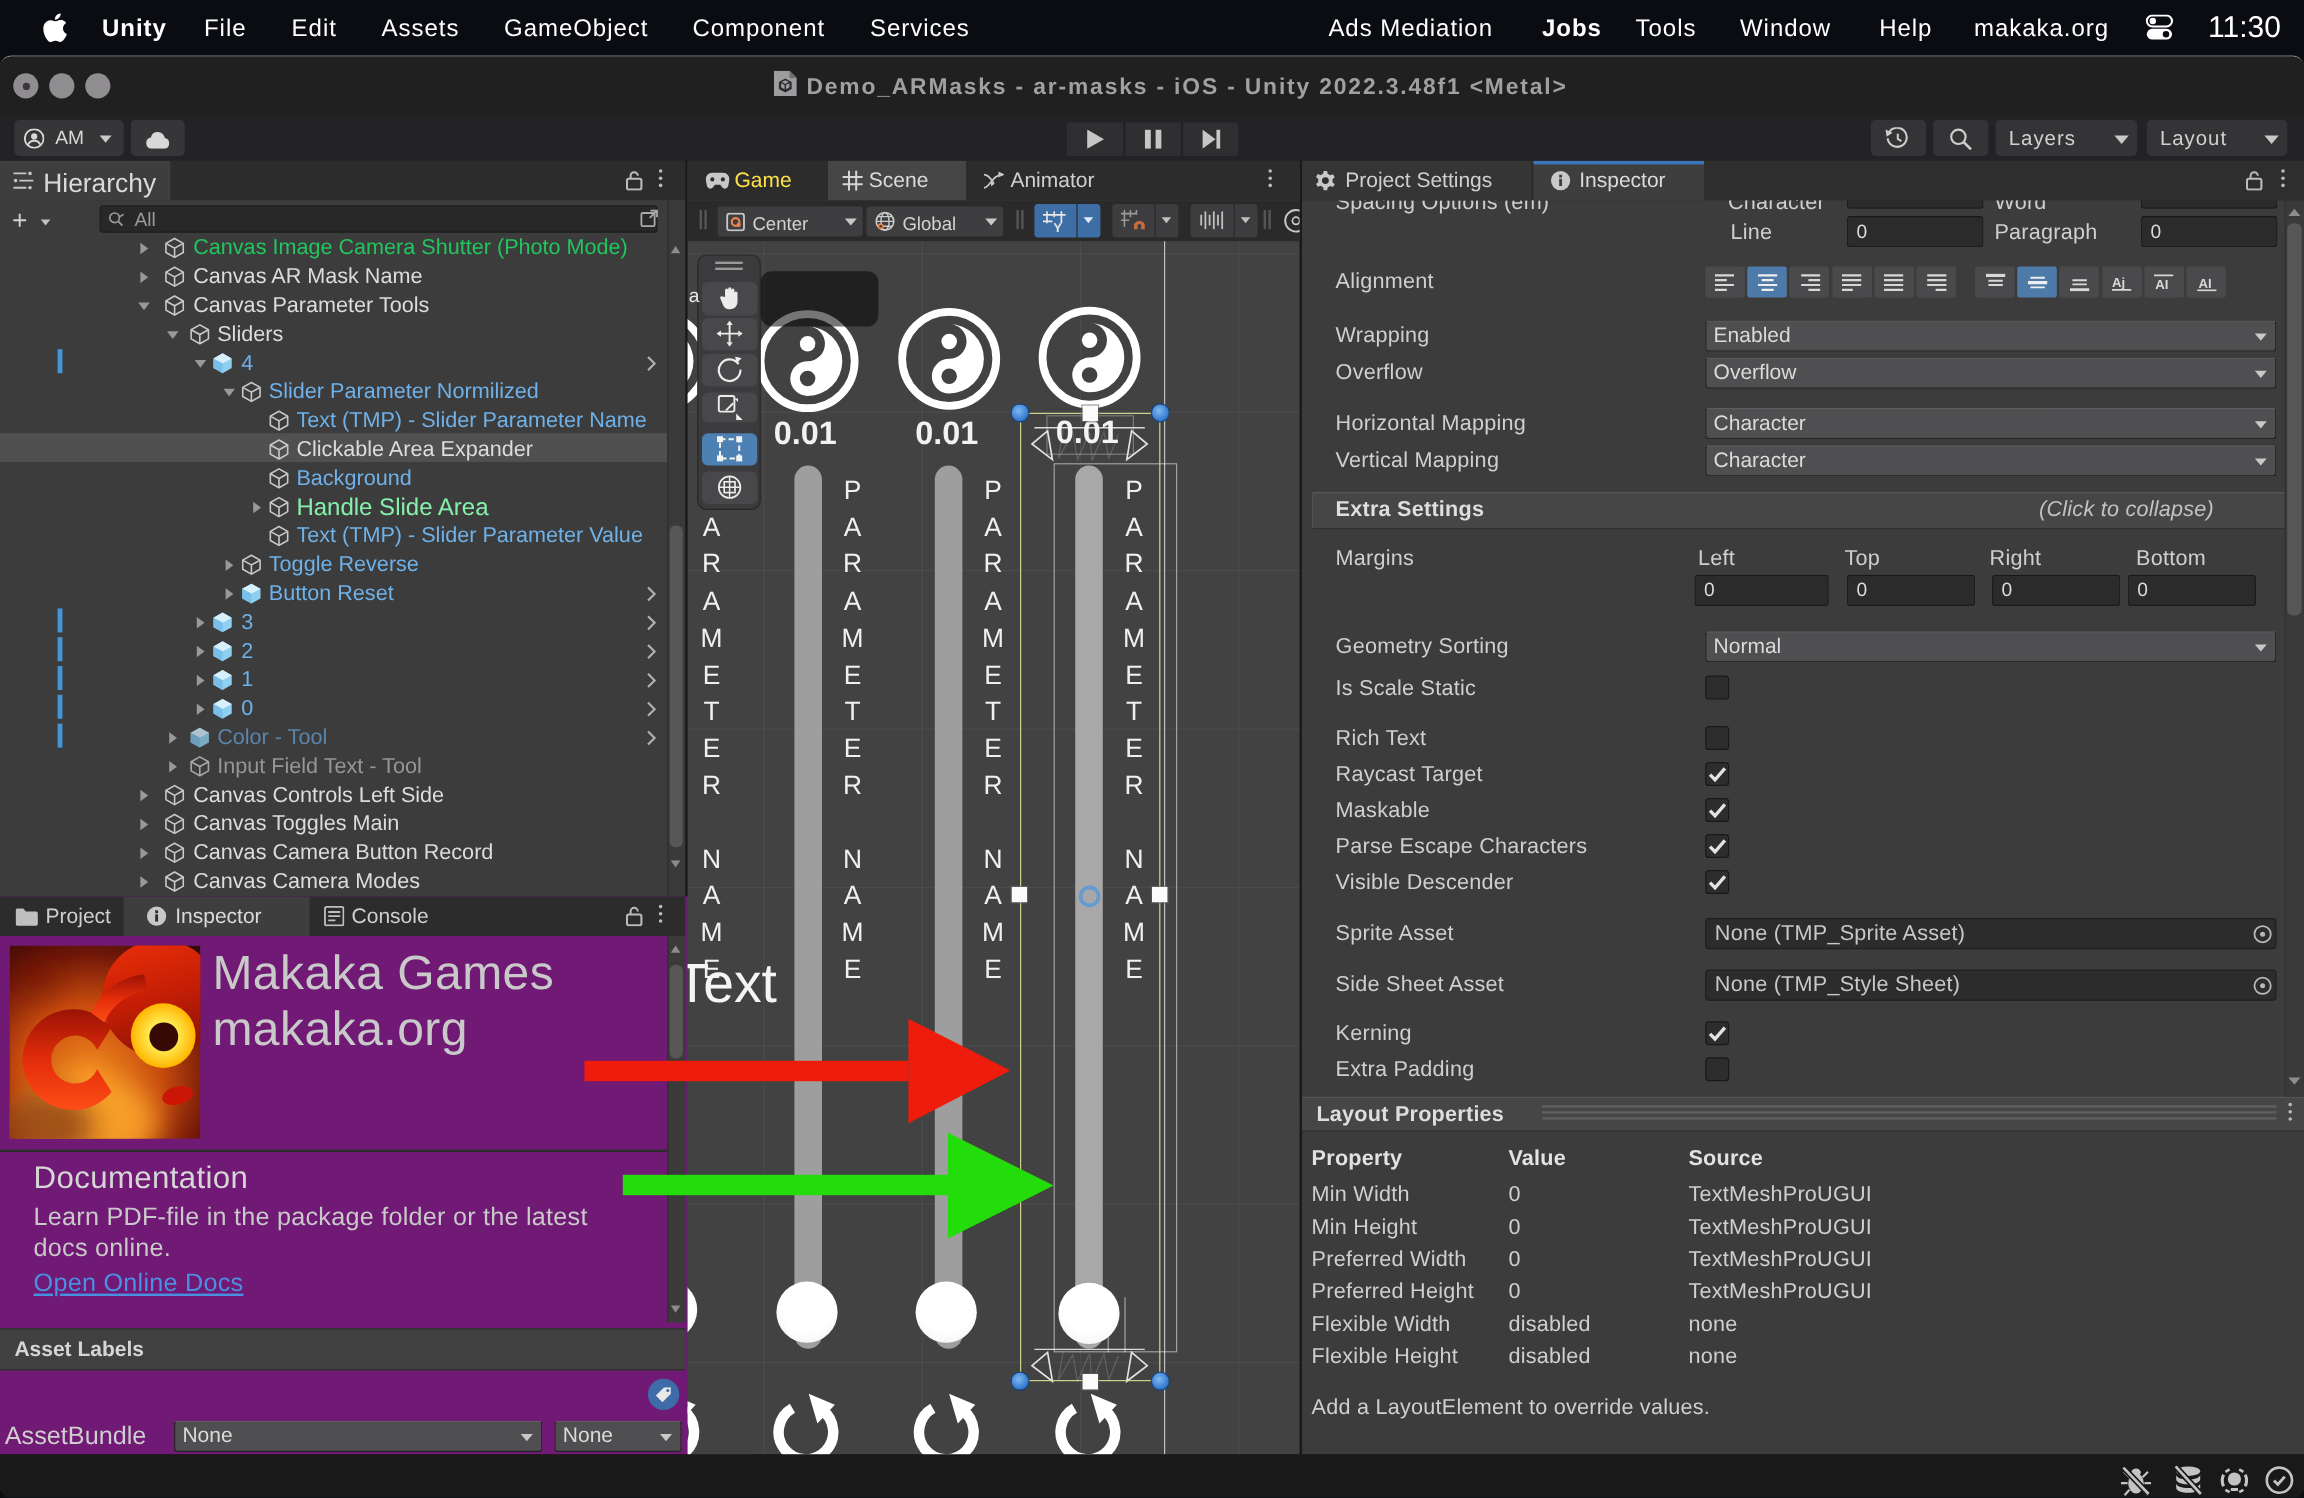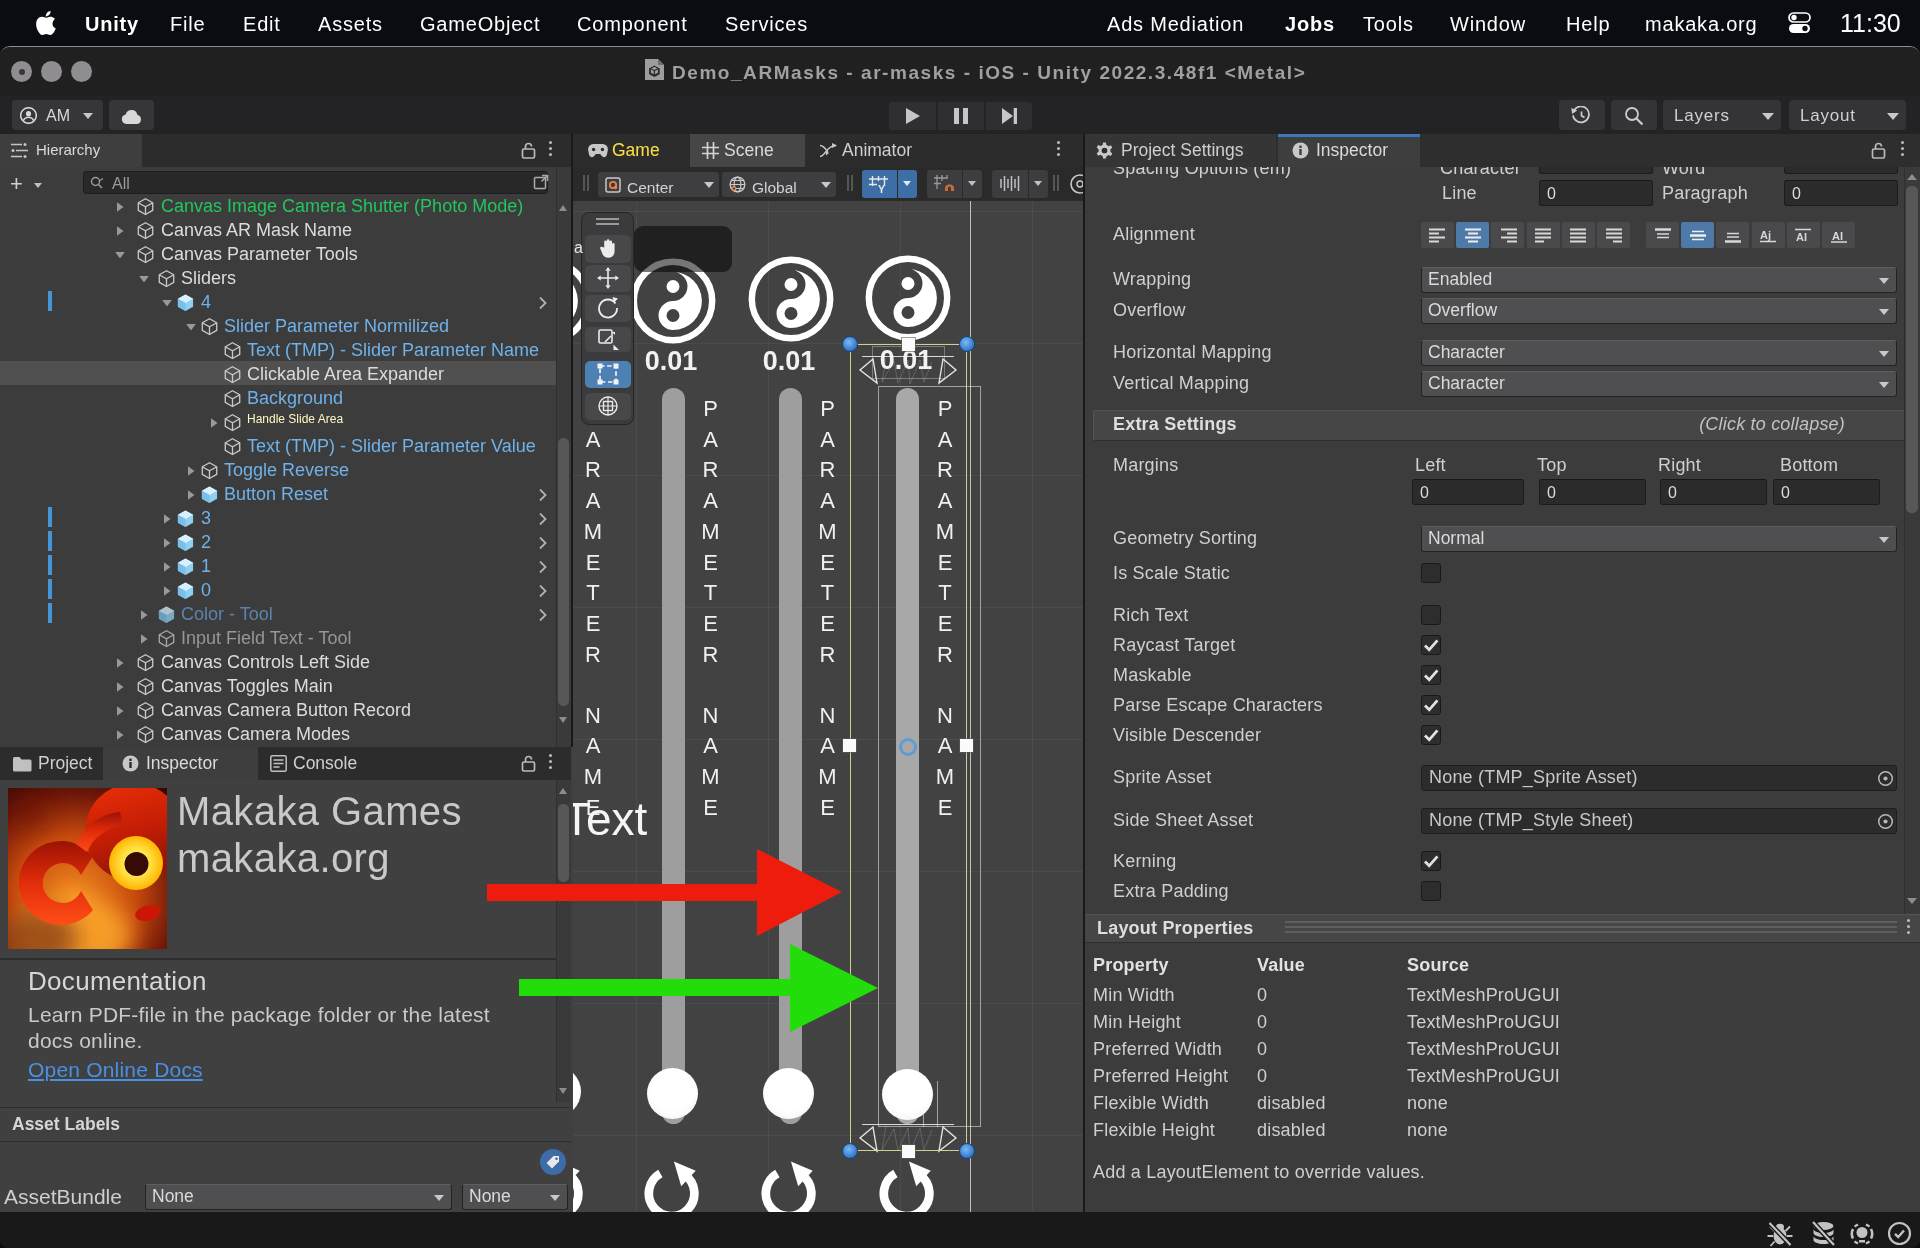--- a/index.html
+++ b/index.html
@@ -250,21 +250,21 @@
     <div class="ab" style="left:0;top:0;width:571px;height:33px;background:#2c2c2c"></div>
     <div class="ab" style="left:0;top:0;width:142px;height:33px;background:#3e3e3e"></div>
     <svg class="ab" style="left:11px;top:9px" width="17" height="15" viewBox="0 0 17 15">
         <g stroke="#c5c5c5" stroke-width="1.6">
           <path d="M0 1.5h11M5 7.5h12M0 13.5h11"></path>
         </g>
         <circle cx="14" cy="1.5" r="1.5" fill="#c5c5c5"></circle>
         <circle cx="2" cy="7.5" r="1.5" fill="#c5c5c5"></circle>
         <circle cx="14" cy="13.5" r="1.5" fill="#c5c5c5"></circle>
       </svg>
-    <div class="t" style="left:36px;top:8px;font-size:15px;color:#dadada">Hierarchy</div>
+    <div class="t" style="left:36px;top:8px;font-size:22px;color:#dadada">Hierarchy</div>
     <svg class="ab" style="left:521px;top:8px" width="15" height="17" viewBox="0 0 15 17">
         <rect x="1.5" y="7" width="12" height="9" rx="1.5" fill="none" stroke="#bbb" stroke-width="1.7"></rect>
         <path d="M4.5 7V4.5a3 3 0 0 1 6 0" fill="none" stroke="#bbb" stroke-width="1.7"></path>
       </svg>
     <div class="ab" style="left:549px;top:7px;width:3.4px;height:3.4px;border-radius:50%;background:#bbb;box-shadow:0 6px 0 #bbb,0 12px 0 #bbb"></div>
     <div class="ab" style="left:0;top:33px;width:571px;height:33px;background:#3c3c3c"></div>
     <div class="t" style="left:10px;top:39px;font-size:22px;font-weight:300;color:#d0d0d0">+</div>
     <div class="ab" style="left:34px;top:49px;width:0;height:0;border-left:4.5px solid transparent;border-right:4.5px solid transparent;border-top:5.5px solid #c0c0c0"></div>
     <div class="ab" style="left:83px;top:37px;width:465px;height:23px;background:#282828;border:1px solid #1e1e1e;border-radius:3px"></div>
     <svg class="ab" style="left:90px;top:42px" width="14" height="14" viewBox="0 0 14 14">
@@ -336,21 +336,21 @@
     <svg class="ab" style="left:223px;top:255px;color:#c9c9c9" width="19" height="19">
         <use href="#cub"></use>
       </svg>
     <div class="t" style="left:247px;top:254.5px;font-size:18px;color:#6fb1e8">Background</div>
     <svg class="ab" style="left:209px;top:283px" width="10" height="12">
         <use href="#trR"></use>
       </svg>
     <svg class="ab" style="left:223px;top:279px;color:#c9c9c9" width="19" height="19">
         <use href="#cub"></use>
       </svg>
-    <div class="t" style="left:247px;top:278.5px;font-size:12px;color:#fef9c3">Handle Slide Area</div>
+    <div class="t" style="left:247px;top:278.5px;font-size:20px;color:#86efac">Handle Slide Area</div>
     <svg class="ab" style="left:223px;top:303px;color:#c9c9c9" width="19" height="19">
         <use href="#cub"></use>
       </svg>
     <div class="t" style="left:247px;top:302.5px;font-size:18px;color:#6fb1e8">Text (TMP) - Slider Parameter Value</div>
     <svg class="ab" style="left:186px;top:331px" width="10" height="12">
         <use href="#trR"></use>
       </svg>
     <svg class="ab" style="left:200px;top:327px;color:#c9c9c9" width="19" height="19">
         <use href="#cub"></use>
       </svg>
@@ -457,21 +457,21 @@
     <div class="ab" style="left:48px;top:421px;width:4px;height:20px;background:#4596d9"></div>
     <div class="ab" style="left:48px;top:445px;width:4px;height:20px;background:#4596d9"></div>
     <div class="ab" style="left:48px;top:469px;width:4px;height:20px;background:#4596d9"></div>
 
     <div class="ab" style="left:556px;top:33px;width:15px;height:580px;background:#3a3a3a;border-left:1px solid #2f2f2f"></div>
     <div class="ab" style="left:558px;top:304px;width:11px;height:268px;background:#575757;border-radius:5px"></div>
     <div class="ab" style="left:559px;top:71px;width:0;height:0;border-left:4.5px solid transparent;border-right:4.5px solid transparent;border-bottom:6px solid #8c8c8c"></div>
     <div class="ab" style="left:559px;top:583px;width:0;height:0;border-left:4.5px solid transparent;border-right:4.5px solid transparent;border-top:6px solid #8c8c8c"></div>
   </div>
 
-  <div id="proj" class="ab" style="left:0;top:700px;width:626px;height:465px;background:#404040;overflow:hidden">
+  <div id="proj" class="ab" style="left:0;top:700px;width:626px;height:465px;background:#701a75;overflow:hidden">
     <div class="ab" style="left:0;top:0;width:571px;height:33px;background:#2c2c2c"></div>
     <div class="ab" style="left:103px;top:0;width:155px;height:33px;background:#3e3e3e"></div>
     <svg class="ab" style="left:13px;top:9px" width="19" height="16" viewBox="0 0 19 16">
         <path fill="#c0c0c0" d="M0 2.5A1.5 1.5 0 0 1 1.5 1h5l2 2.5h8.5A1.5 1.5 0 0 1 18.5 5v9A1.5 1.5 0 0 1 17 15.5H1.5A1.5 1.5 0 0 1 0 14z"></path>
       </svg>
     <div class="t" style="left:38px;top:8px;font-size:17.5px;color:#cfcfcf">Project</div>
     <svg class="ab" style="left:122px;top:8px" width="17" height="17" viewBox="0 0 17 17">
         <circle cx="8.5" cy="8.5" r="8" fill="#c8c8c8"></circle>
         <rect x="7.3" y="7" width="2.4" height="6" fill="#2c2c2c"></rect>
         <rect x="7.3" y="3.6" width="2.4" height="2.4" fill="#2c2c2c"></rect>

